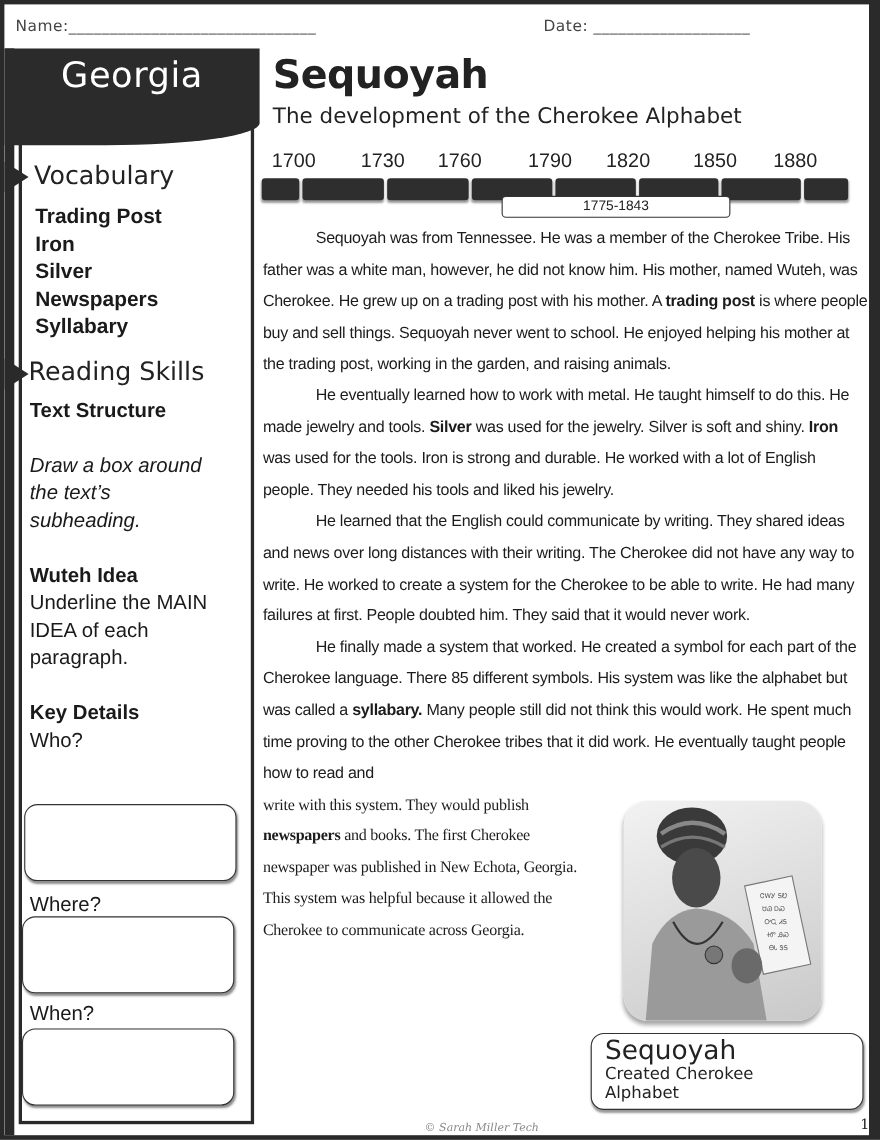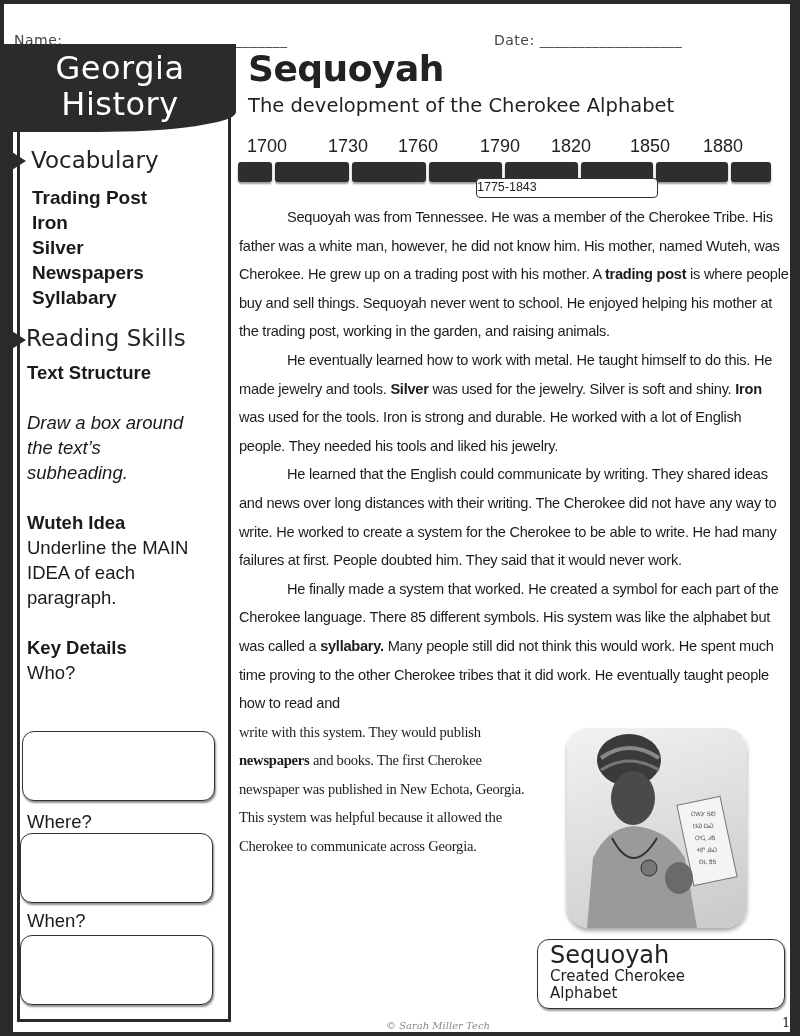--- a/index.html
+++ b/index.html
@@ -3,21 +3,21 @@
 <meta charset="utf-8">
 <style>
   * { box-sizing: border-box; margin: 0; padding: 0; }
   html, body { width: 800px; height: 1036px; background: #2a2a2a; overflow: hidden; }
   body { position: relative; font-family: "Liberation Sans", sans-serif; color: #1a1a1a; }
   .page {
     position: absolute; left: 4px; top: 4px; width: 786px; height: 1028px;
     background: #ffffff; overflow: hidden;
   }
   .header-row {
-    position: absolute; left: 0; top: 16px; width: 786px; height: 40px;
+    position: absolute; left: 0; top: 0; width: 786px; height: 40px;
     font-family: "DejaVu Sans", sans-serif; font-size: 14px; color: #444;
   }
   .name-field { position: absolute; left: 10px; top: 12px; letter-spacing: 0.5px; }
   .date-field { position: absolute; left: 490px; top: 12px; letter-spacing: 0.5px; }
   .line { color: #555; }
 
   
   .sidebar-frame {
     position: absolute; left: 13px; top: 108px; width: 214px; height: 910px;
     border: 3px solid #2a2a2a; background: #fff;
@@ -60,23 +60,23 @@
 
   
   .tl-labels { position: absolute; left: 234px; top: 132px; width: 545px; height: 24px; font-size: 18px; color: #222; }
   .tl-labels span { position: absolute; top: 0; }
   .tl-bar {
     position: absolute; left: 234px; top: 158px; width: 538px; height: 20px;
     display: flex; gap: 3px;
   }
   .tl-seg { background: #2e2e2e; border-radius: 3px; box-shadow: 0 2px 2px rgba(0,0,0,0.4); height: 20px; }
   .tl-range {
-    position: absolute; left: 472px; top: 174px; width: 182px; height: 20px;
+    position: absolute; left: 452px; top: 174px; width: 208px; height: 20px;
     border: 1.5px solid #333; border-radius: 4px; background: #fff;
-    font-size: 12.5px; line-height: 17px; color: #222;
+    font-size: 12.5px; text-align: center; line-height: 17px; color: #222;
   }
 
   
   .article { position: absolute; left: 235px; top: 199px; width: 550px; font-size: 14.6px; line-height: 28.6px; color: #1c1c1c; letter-spacing: -0.25px; }
   .article p { text-indent: 48px; }
   .article b { font-weight: bold; }
   .narrow { width: 290px; font-family: Liberation Serif, serif; }
 
   
   .portrait {
@@ -107,21 +107,20 @@
     <div class="date-field">
       <span>Date:</span> <span class="line">___________________</span>
     </div>
   </div>
 
   <div class="sidebar-edge"></div>
   <div class="sidebar-frame"></div>
 
   <div class="banner">
     <div>Georgia</div>
-    <div>History</div>
   </div>
 
   <div class="sec-arrow" style="top:143px;"></div>
   <div class="sec-title" style="top:143px;">Vocabulary</div>
   <div class="vocab-list">
     <div class="vocab-item">Trading Post</div>
     <div class="vocab-item">Iron</div>
     <div class="vocab-item">Silver</div>
     <div class="vocab-item">Newspapers</div>
     <div class="vocab-item">Syllabary</div>

